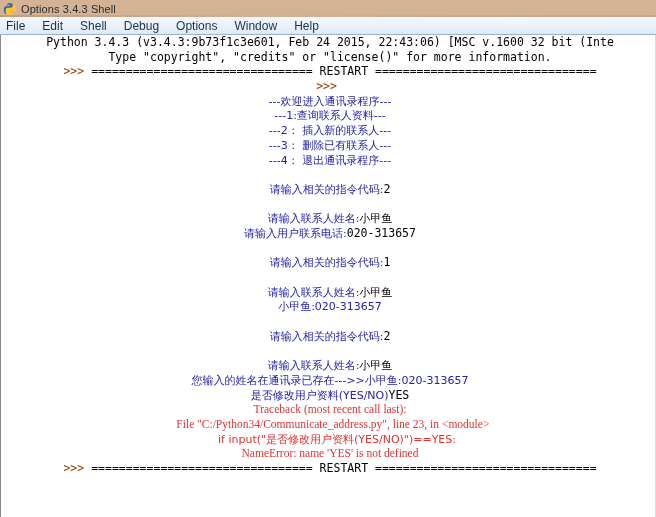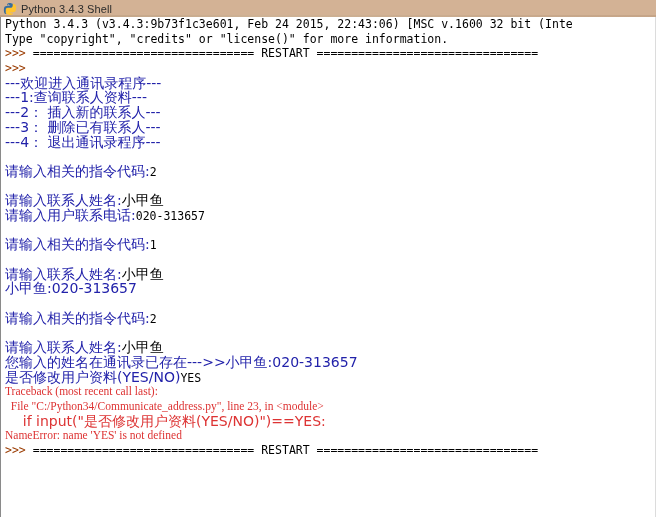--- a/index.html
+++ b/index.html
@@ -104,45 +104,55 @@
     top: 0px;
     left: 4px;
     right: 0;
     bottom: 0;
     font-family: "DejaVu Sans Mono", "Liberation Mono", monospace;
     font-size: 11.5px;
     line-height: 14.7px;
     white-space: pre;
     color: #000000;
     letter-spacing: 0px;
+    text-align: center;
   }
   .line { white-space: pre; height: 14.7px; }
   .blank { height: 14.7px; }
 
   .c-black  { color: #000000; }
   .c-blue   { color: #2222aa; }
   .c-red    { color: #dd3333; font-family: Liberation Serif, serif; }
   .c-brown  { color: #9a3b00; }
 
   
-  .han { font-family: "DejaVu Sans", "Liberation Sans", sans-serif; font-size: 14px; }
+  .han { font-family: "DejaVu Sans", "Liberation Sans", sans-serif; font-size: 11px; }
 </style>
 </head>
 <body>
 
 <div class="window">
 
   <div class="titlebar">
     <span class="title-icon">
       <svg width="14" height="14" viewBox="0 0 32 32" aria-hidden="true">
         <path d="M15.9 2c-3.3 0-5.6.9-6.3 2.6-.3.8-.3 2.2-.3 3.6h6.9v1H7.6C5 9.2 3 10.8 2.4 13.8c-.6 3.4-.6 5.6 0 9 .6 3 2.3 4.8 4.9 4.8h2.5v-3.9c0-2.6 2.3-5 5-5h6.7c2.3 0 4.2-1.9 4.2-4.2V8.2c0-2.3-1.8-4-4.2-4.4C19.9 3.4 17.6 2 15.9 2zm-3.7 2.9c.7 0 1.2.6 1.2 1.3s-.5 1.2-1.2 1.2-1.3-.5-1.3-1.2.6-1.3 1.3-1.3z" fill="#386e9f"></path>
         <path d="M16.1 30c3.3 0 5.6-.9 6.3-2.6.3-.8.3-2.2.3-3.6h-6.9v-1h8.6c2.6 0 4.6-1.6 5.2-4.6.6-3.4.6-5.6 0-9-.6-3-2.3-4.8-4.9-4.8h-2.5v3.9c0 2.6-2.3 5-5 5h-6.7c-2.3 0-4.2 1.9-4.2 4.2v6.3c0 2.3 1.8 4 4.2 4.4 1.6.4 3.9 1.8 5.6 1.8zm3.7-2.9c-.7 0-1.2-.6-1.2-1.3s.5-1.2 1.2-1.2 1.3.5 1.3 1.2-.6 1.3-1.3 1.3z" fill="#ffc331"></path>
       </svg>
     </span>
-    <span class="title-text">Python 3.4.3 Shell</span>
+    <span class="title-text">Options 3.4.3 Shell</span>
   </div>
 
+  <div class="menubar">
+    <span class="menu-item">File</span>
+    <span class="menu-item">Edit</span>
+    <span class="menu-item">Shell</span>
+    <span class="menu-item">Debug</span>
+    <span class="menu-item">Options</span>
+    <span class="menu-item">Window</span>
+    <span class="menu-item">Help</span>
+  </div>
 
   <div class="console-wrap">
     <div class="console" id="console"><div class="line"><span class="c-black">Python 3.4.3 (v3.4.3:9b73f1c3e601, Feb 24 2015, 22:43:06) [MSC v.1600 32 bit (Inte</span></div><div class="line"><span class="c-black">Type "copyright", "credits" or "license()" for more information.</span></div><div class="line"><span class="c-brown">&gt;&gt;&gt; </span><span class="c-black">================================ RESTART ================================</span></div><div class="line"><span class="c-brown">&gt;&gt;&gt; </span></div><div class="line"><span class="c-blue han">---欢迎进入通讯录程序---</span></div><div class="line"><span class="c-blue han">---1:查询联系人资料---</span></div><div class="line"><span class="c-blue han">---2： 插入新的联系人---</span></div><div class="line"><span class="c-blue han">---3： 删除已有联系人---</span></div><div class="line"><span class="c-blue han">---4： 退出通讯录程序---</span></div><div class="blank">&nbsp;</div><div class="line"><span class="c-blue han">请输入相关的指令代码:</span><span class="c-black">2</span></div><div class="blank">&nbsp;</div><div class="line"><span class="c-blue han">请输入联系人姓名:</span><span class="c-black han">小甲鱼</span></div><div class="line"><span class="c-blue han">请输入用户联系电话:</span><span class="c-black">020-313657</span></div><div class="blank">&nbsp;</div><div class="line"><span class="c-blue han">请输入相关的指令代码:</span><span class="c-black">1</span></div><div class="blank">&nbsp;</div><div class="line"><span class="c-blue han">请输入联系人姓名:</span><span class="c-black han">小甲鱼</span></div><div class="line"><span class="c-blue han">小甲鱼:020-313657</span></div><div class="blank">&nbsp;</div><div class="line"><span class="c-blue han">请输入相关的指令代码:</span><span class="c-black">2</span></div><div class="blank">&nbsp;</div><div class="line"><span class="c-blue han">请输入联系人姓名:</span><span class="c-black han">小甲鱼</span></div><div class="line"><span class="c-blue han">您输入的姓名在通讯录已存在---&gt;&gt;小甲鱼:020-313657</span></div><div class="line"><span class="c-blue han">是否修改用户资料(YES/NO)</span><span class="c-black">YES</span></div><div class="line"><span class="c-red">Traceback (most recent call last):</span></div><div class="line"><span class="c-red">  File "C:/Python34/Communicate_address.py", line 23, in &lt;module&gt;</span></div><div class="line"><span class="c-red han">    if input("是否修改用户资料(YES/NO)")==YES:</span></div><div class="line"><span class="c-red">NameError: name 'YES' is not defined</span></div><div class="line"><span class="c-brown">&gt;&gt;&gt; </span><span class="c-black">================================ RESTART ================================</span></div></div>
   </div>
 
 </div>
 
 </body></html>

